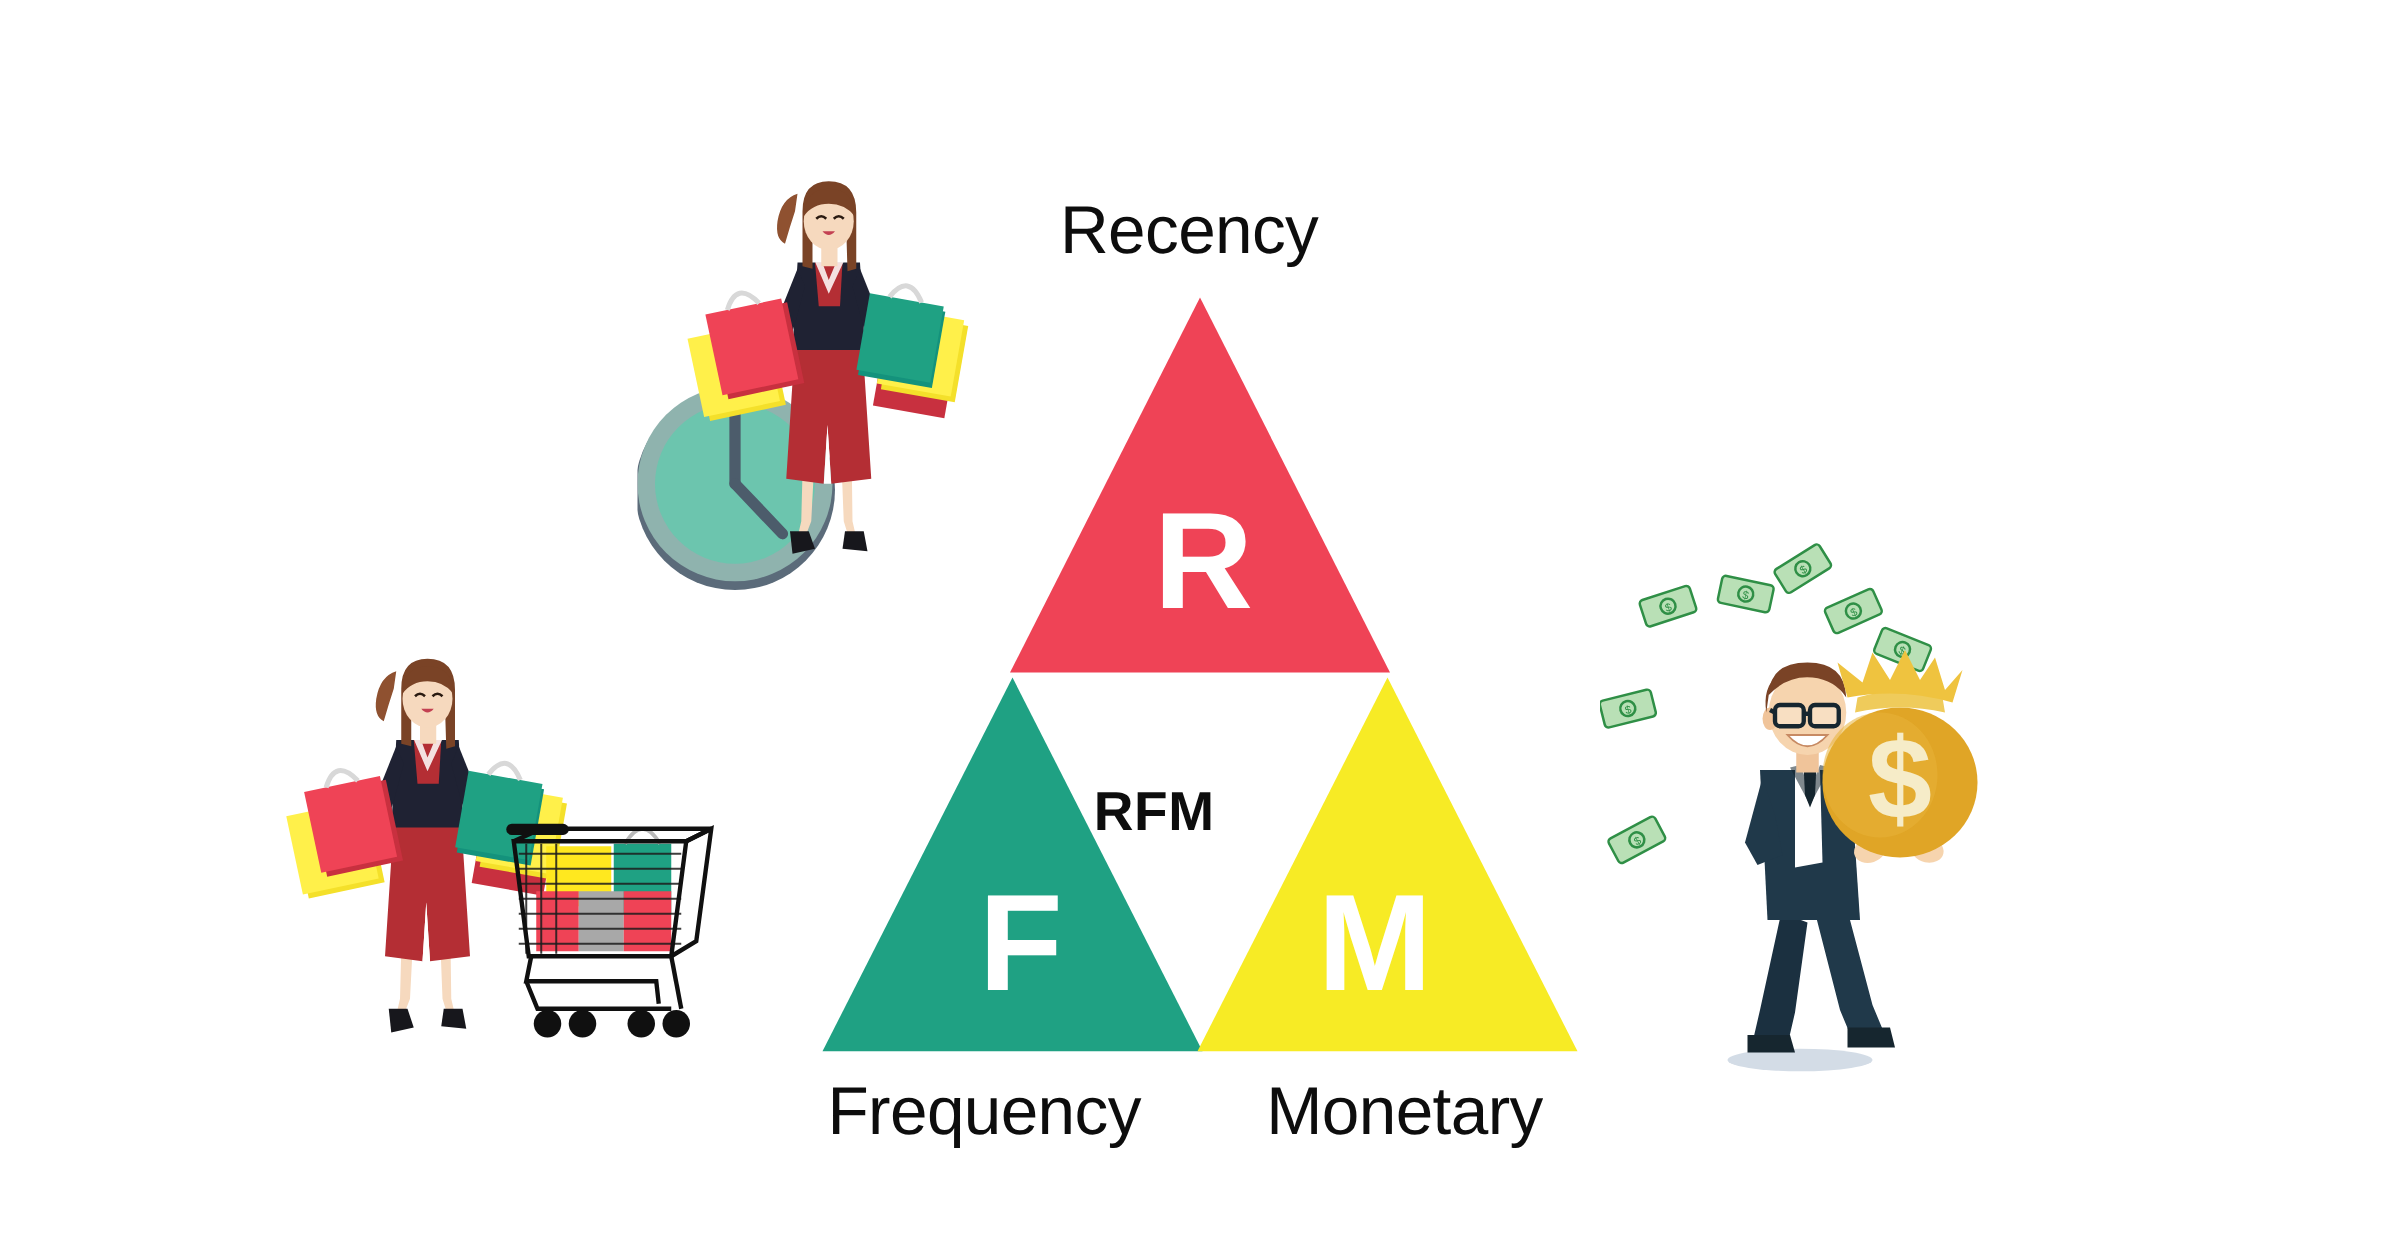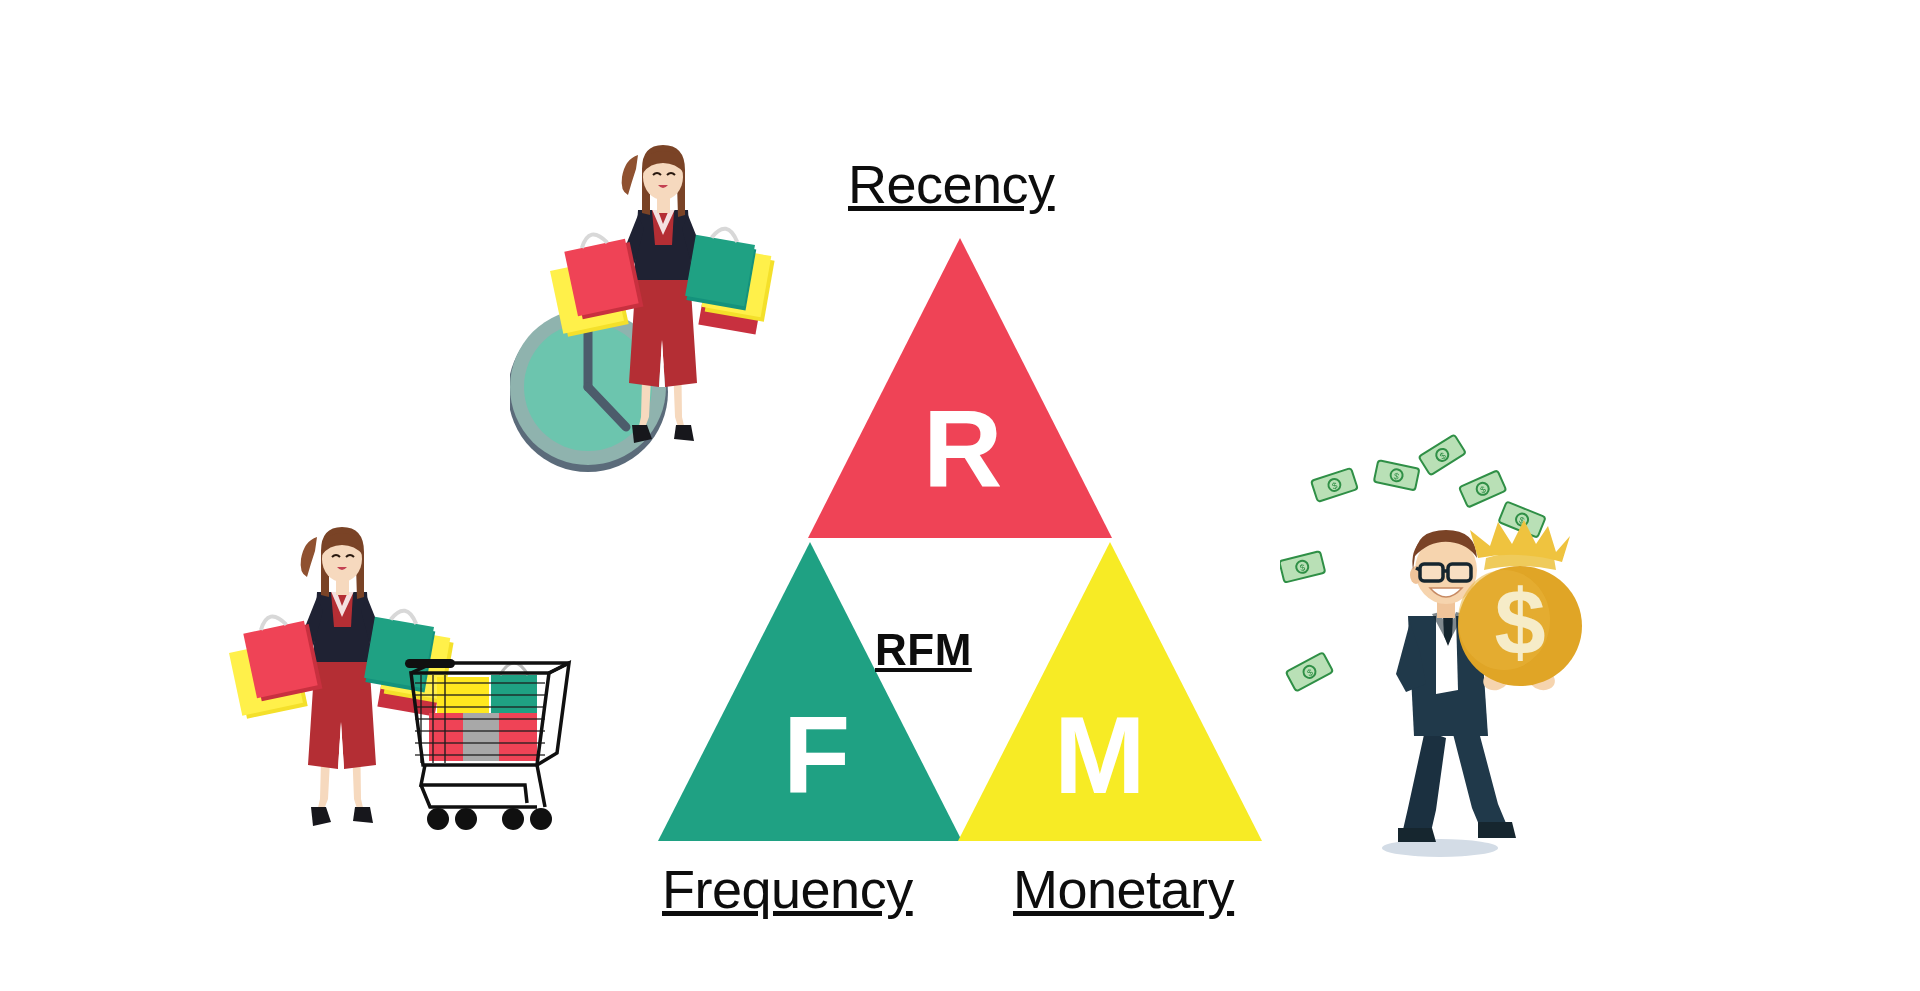--- a/index.html
+++ b/index.html
@@ -34,21 +34,20 @@
   }
 
   
   .caption {
     position: absolute;
     color: #0d0d0d;
     font-family: "Liberation Sans", sans-serif;
     font-weight: 400;
     white-space: nowrap;
     line-height: 1;
-    text-decoration: underline;
   }
   .caption-recency { font-size: 54px; left: 848px; top: 157px; letter-spacing: -0.5px;}
   .caption-frequency { font-size: 54px; left: 662px; top: 862px; letter-spacing: -0.5px;}
   .caption-monetary { font-size: 54px; left: 1013px; top: 862px; letter-spacing: -0.5px;}
   .caption-rfm {
     font-size: 44px;
     font-weight: bold;
     left: 875px;
     top: 628px;
     letter-spacing: 0.5px;

